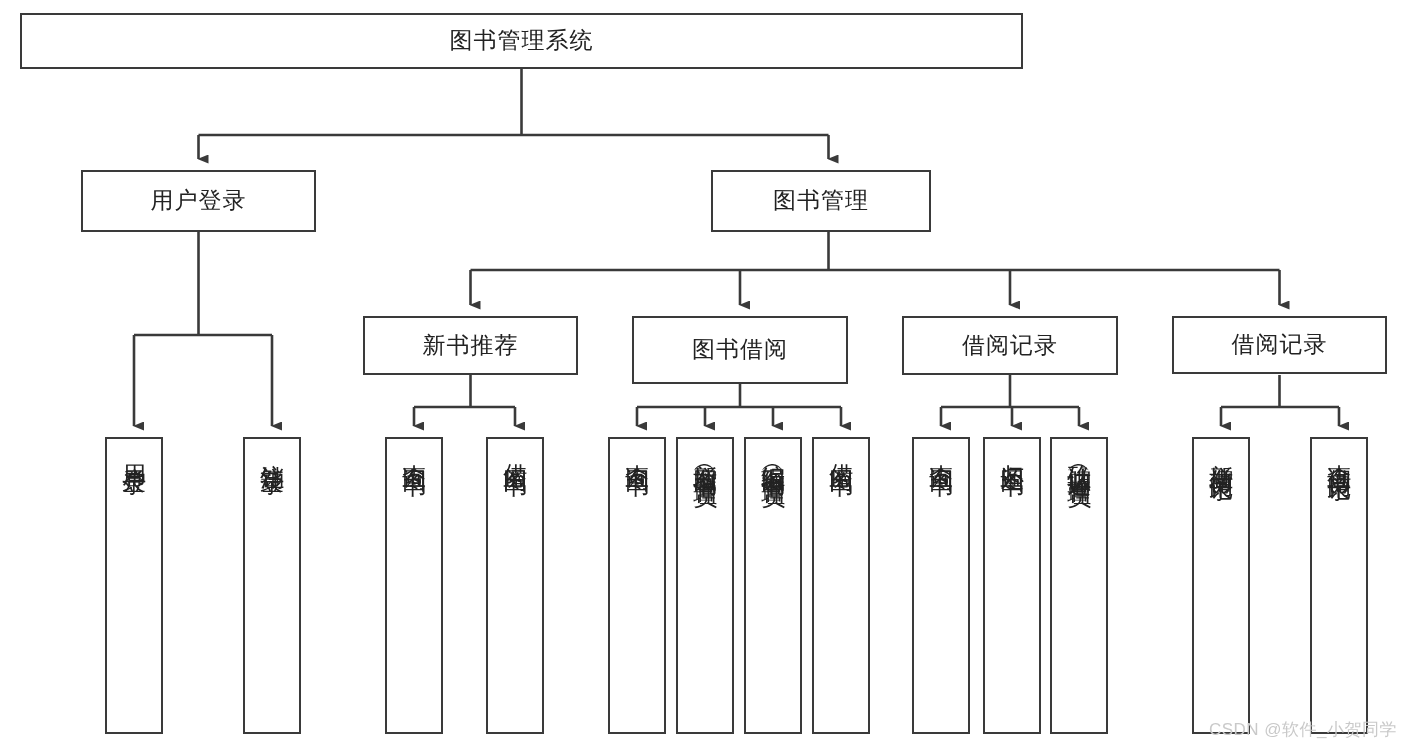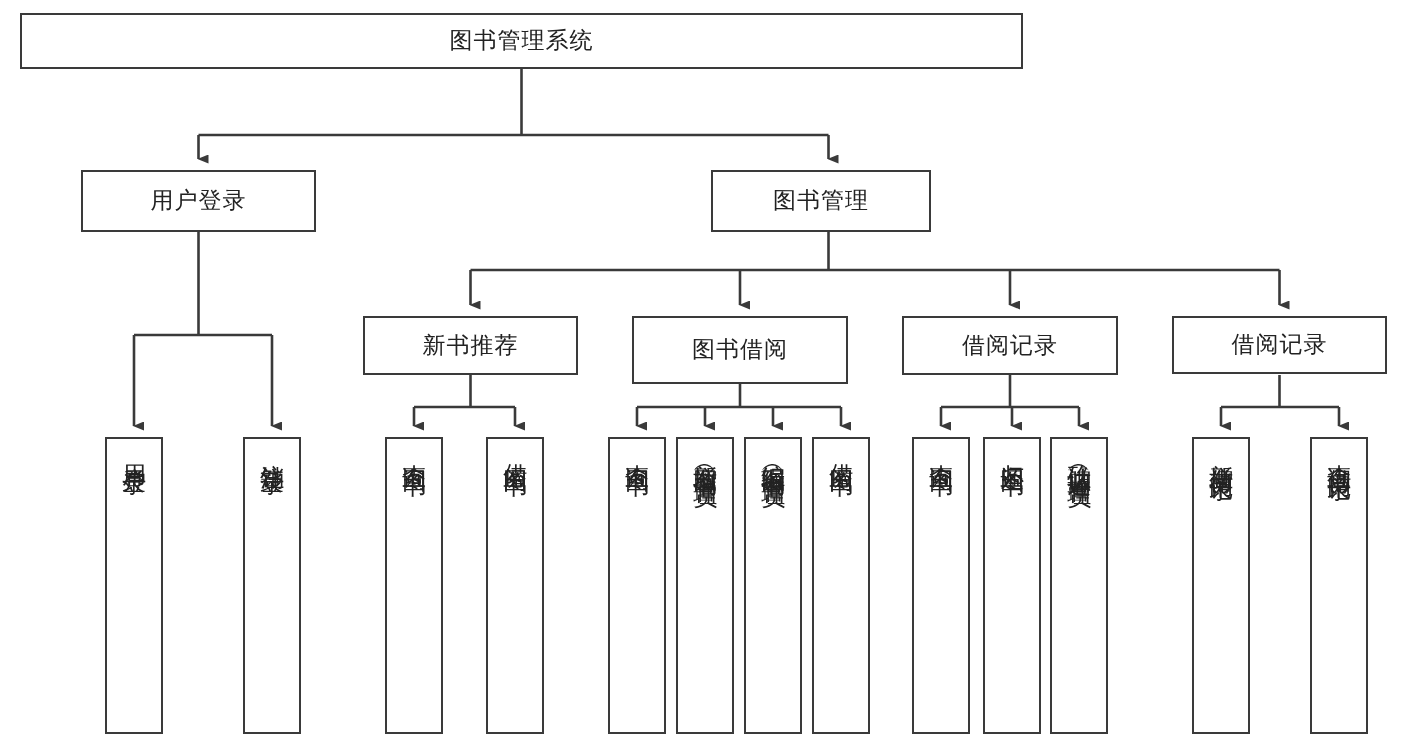--- a/index.html
+++ b/index.html
@@ -174,13 +174,14 @@
       <div class="node leaf" style="left: 1050px; top: 437px; width: 58px; height: 297px;">
         <span class="label">确认归还（管理员）</span>
       </div>
       <div class="node leaf" style="left: 1192px; top: 437px; width: 58px; height: 297px;">
         <span class="label">新增借阅记录</span>
       </div>
       <div class="node leaf" style="left: 1310px; top: 437px; width: 58px; height: 297px;">
         <span class="label">查询借阅记录</span>
       </div>
     </div>
+  <div class="watermark">CSDN @软件_小贺同学</div>
 </div>
 
 </body></html>

